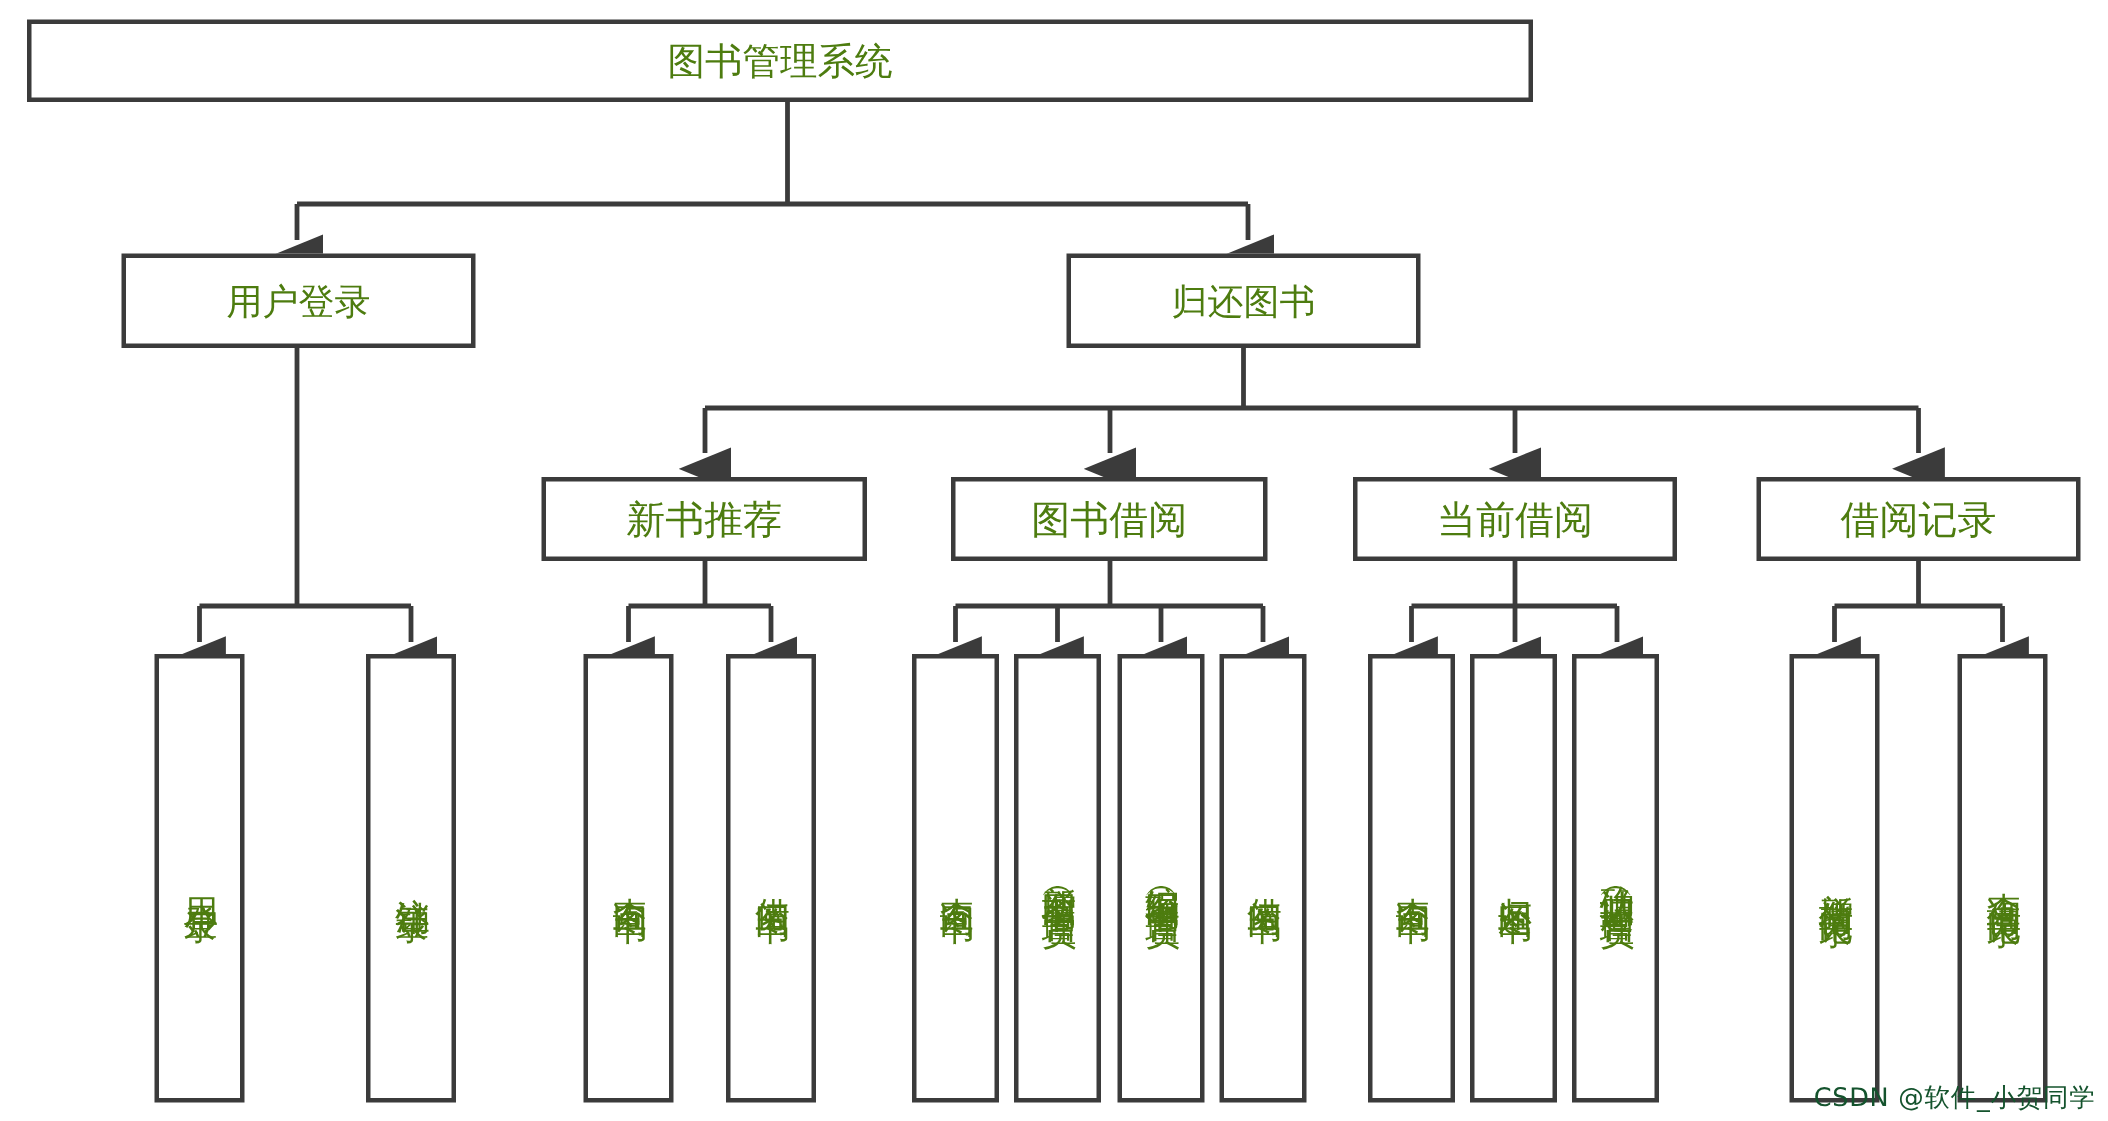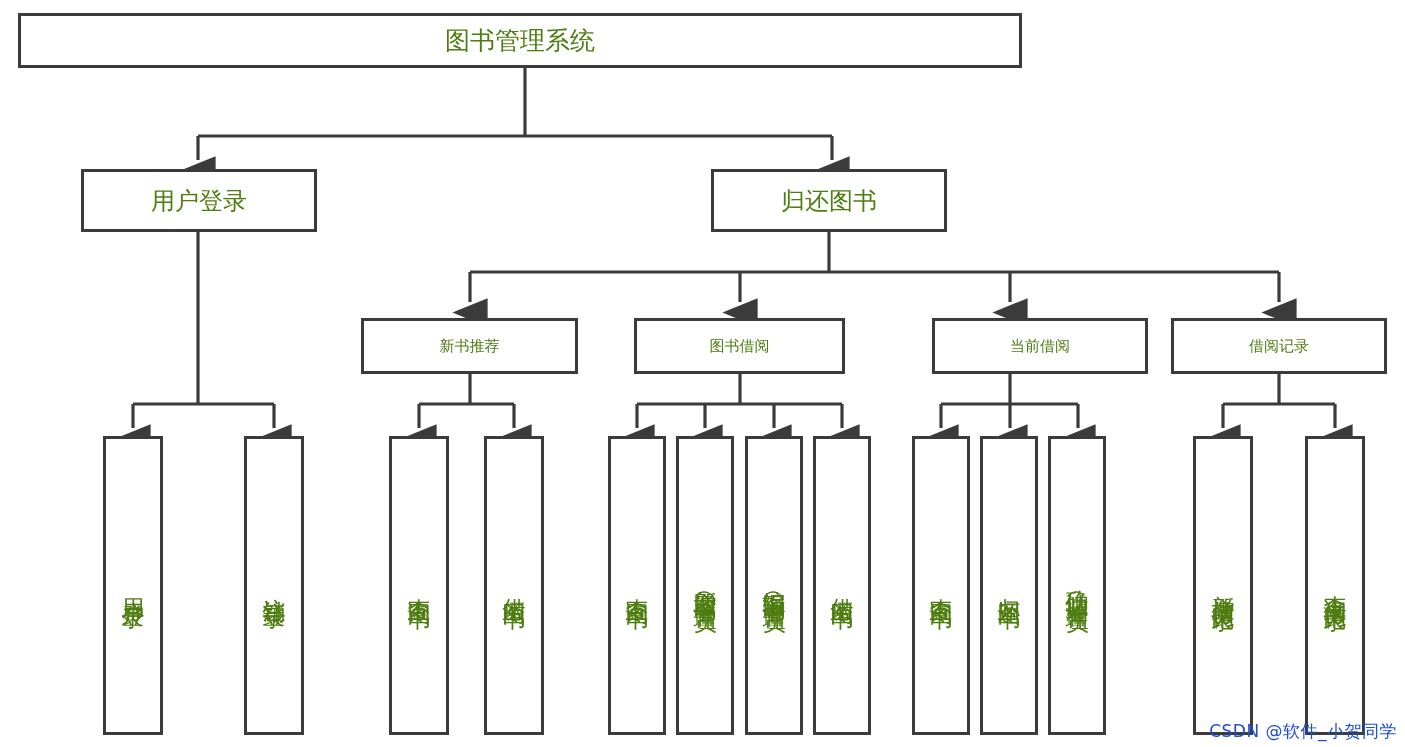--- a/index.html
+++ b/index.html
@@ -37,21 +37,21 @@
     color: #4d7c0f;
     text-align: center;
   }
   .node.root {
     font-size: 25px;
   }
   .node.lvl2 {
     font-size: 24px;
   }
   .node.lvl3 {
-    font-size: 15px;
+    font-size: 26px;
   }
   .node.leaf {
     writing-mode: vertical-rl;
     text-orientation: upright;
     letter-spacing: 3px;
     font-size: 23px;
     line-height: 1;
     padding: 6px 0;
     align-items: center;
     justify-content: center;
@@ -60,21 +60,21 @@
     writing-mode: vertical-rl;
     text-orientation: upright;
     display: block;
     white-space: nowrap;
   }
   #watermark {
     position: absolute;
     right: 8px;
     bottom: 4px;
     font-size: 17px;
-    color: #1d4ed8;
+    color: #14532d;
     letter-spacing: 0.5px;
     white-space: nowrap;
     user-select: none;
   }
 </style>
 </head>
 <body>
 
 <div id="canvas">
 
@@ -128,21 +128,21 @@
     </g>
   </svg>
 
   <div class="node root" style="left:18px; top:13px; width:1004px; height:55px;">图书管理系统</div>
 
   <div class="node lvl2" style="left:81px; top:169px; width:236px; height:63px;">用户登录</div>
   <div class="node lvl2" style="left:711px; top:169px; width:236px; height:63px;">归还图书</div>
 
   <div class="node lvl3" style="left:361px; top:318px; width:217px; height:56px;">新书推荐</div>
   <div class="node lvl3" style="left:634px; top:318px; width:211px; height:56px;text-align:right;">图书借阅</div>
-  <div class="node lvl3" style="left:932px; top:318px; width:216px; height:56px;">当前借阅</div>
+  <div class="node lvl3" style="left:902px; top:318px; width:216px; height:56px;">当前借阅</div>
   <div class="node lvl3" style="left:1171px; top:318px; width:216px; height:56px;">借阅记录</div>
 
   <div class="node leaf" style="left:103px; top:436px; width:60px; height:299px;">
     <span class="vtext">用户登录</span>
   </div>
   <div class="node leaf" style="left:244px; top:436px; width:60px; height:299px;">
     <span class="vtext">注销登录</span>
   </div>
 
   <div class="node leaf" style="left:389px; top:436px; width:60px; height:299px;">

